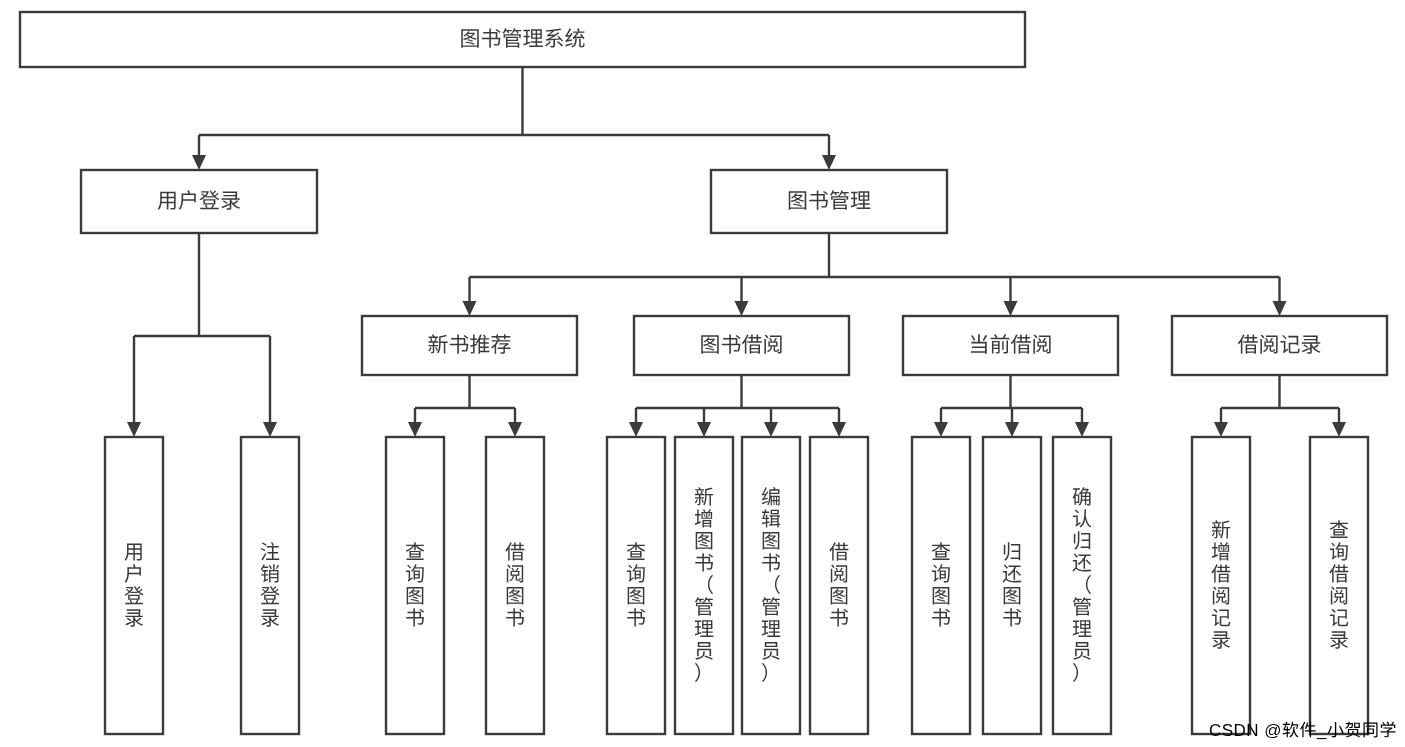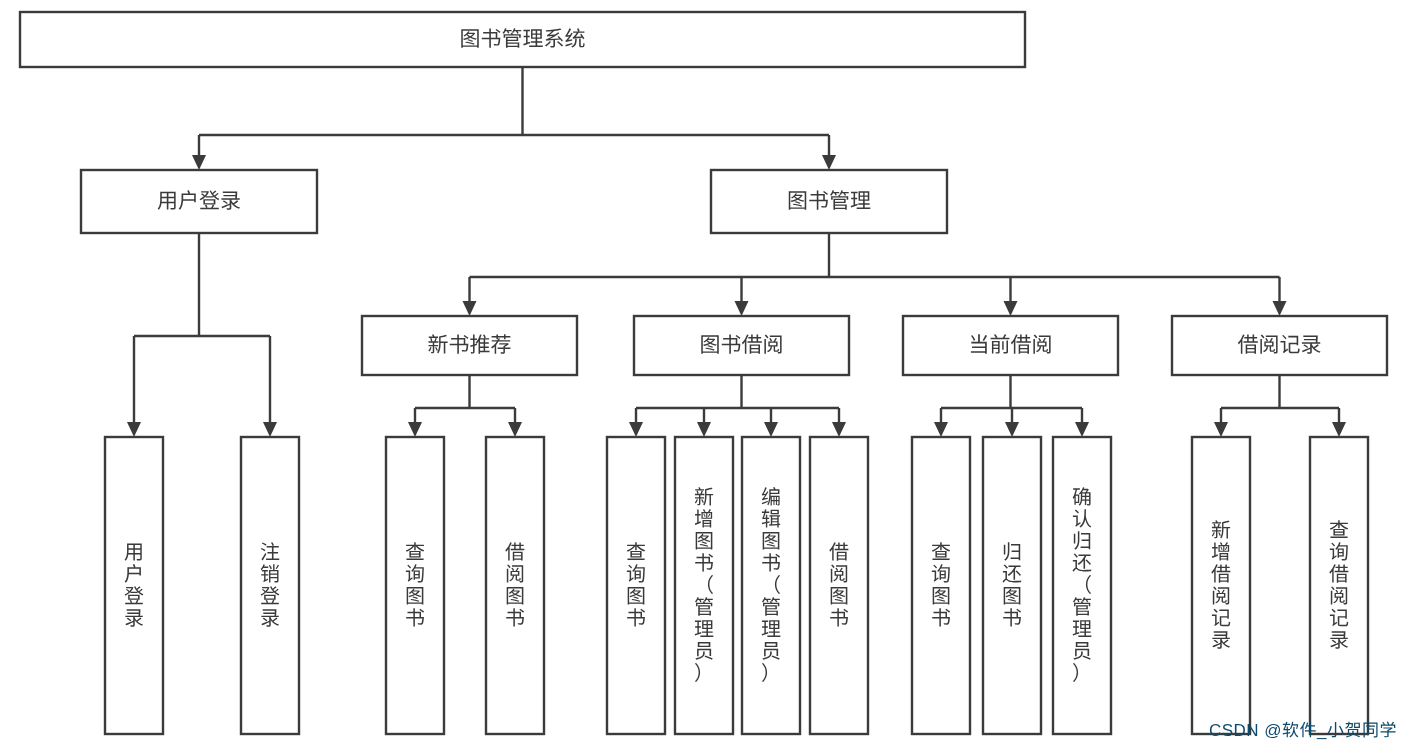--- a/index.html
+++ b/index.html
@@ -53,21 +53,21 @@
     stroke-linecap: butt;
   }
   .arrow-head {
     fill: #3b3b3b;
     stroke: none;
   }
   .watermark {
     position: absolute;
     right: 8px;
     bottom: 6px;
-    color: #0c4a6e;
+    color: #000000;
     font-size: 17px;
     font-family: "Liberation Sans", "DejaVu Sans", sans-serif;
     letter-spacing: 0.5px;
     white-space: nowrap;
     user-select: none;
   }
 </style>
 </head>
 <body>
 

